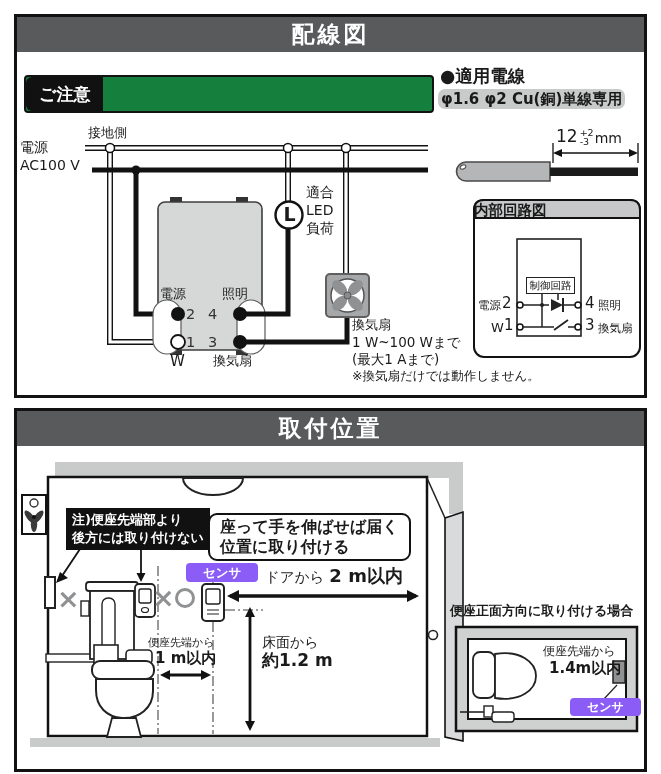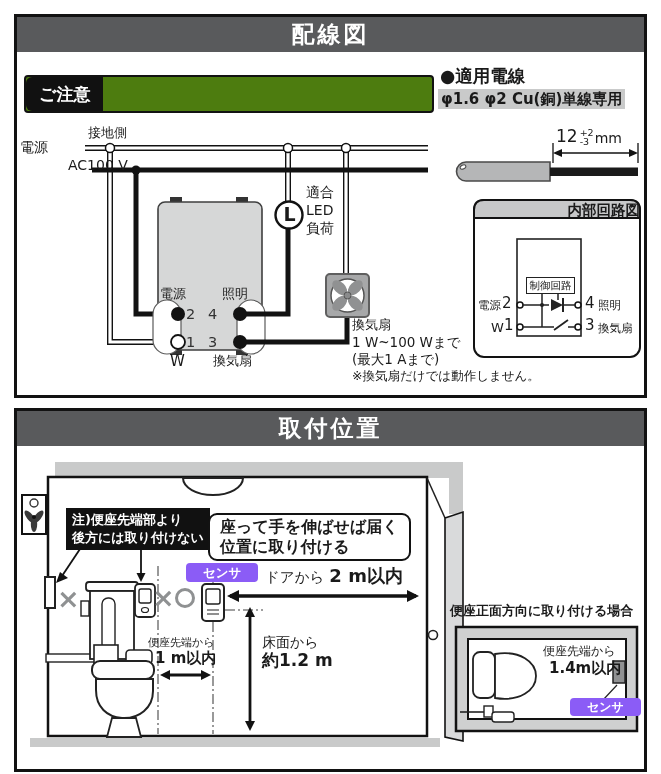--- a/index.html
+++ b/index.html
@@ -7,38 +7,38 @@
          font-family:"DejaVu Sans","Liberation Sans",sans-serif;color:#1a1a1a;}
   .sec{position:absolute;left:14px;width:633px;border:3px solid #121212;box-sizing:border-box;background:transparent;}
   .bar{position:absolute;left:17px;width:627px;height:35px;background:#595a5c;color:#fff;
        display:flex;align-items:center;justify-content:center;font-size:23px;font-weight:bold;letter-spacing:3px;}
   .t{position:absolute;white-space:nowrap;line-height:1.15;color:#1a1a1a;}
   .b{font-weight:bold;}
   svg{position:absolute;left:0;top:0;}
   .pill{position:absolute;background:#8b5cf6;color:#fff;border-radius:4px;font-weight:bold;
         font-size:12.5px;padding:2px 17px;line-height:1.2;white-space:nowrap;}
   #caution{position:absolute;left:24px;top:75px;width:410px;height:38px;border:2.5px solid #121212;
-           border-radius:4px;display:flex;align-items:stretch;overflow:hidden;box-sizing:border-box;background:#4d7c0f;}
+           border-radius:4px;display:flex;align-items:stretch;overflow:hidden;box-sizing:border-box;background:#15803d;}
   #caution .lab{background:#111;color:#fff;font-size:17px;font-weight:bold;display:flex;align-items:center;
                 padding:0 13px;border-radius:6px 0 0 6px;}
   #caution .txt{display:flex;align-items:center;font-size:14.5px;font-weight:bold;padding-left:10px;}
-  #wirespec{background:#c9caca;padding:1px 3px;}
+  #wirespec{background:#c9caca;padding:1px 3px;border-radius:7px;}
   #notebox{position:absolute;left:66px;top:508px;background:#111;color:#fff;padding:3px 6px;
            font-size:13px;font-weight:bold;line-height:18px;white-space:nowrap;}
   #reachbox{position:absolute;left:208px;top:513px;border:2.5px solid #121212;border-radius:9px;background:#fff;
             padding:2px 10px;font-size:16px;font-weight:bold;line-height:20px;white-space:nowrap;}
   #dims{position:absolute;left:556px;top:127px;display:flex;align-items:center;}
   #dims .n{font-size:17px;line-height:1;}
   #dims .tol{display:flex;flex-direction:column;font-size:9.5px;line-height:9px;margin:0 1px 0 2px;}
   #dims .u{font-size:14px;margin-top:3px;}
   #doortxt{position:absolute;left:237px;top:564px;display:flex;align-items:baseline;margin-left:28px;}
   #okmark{position:absolute;left:175px;top:588px;width:14px;height:14px;border:3px solid #8f9192;border-radius:50%;}
   #iccontrol{position:absolute;left:526px;top:277px;width:49px;height:17px;border:1.3px solid #222;background:#fff;
              display:flex;align-items:center;justify-content:center;font-size:10.5px;box-sizing:border-box;}
-  .ictitle{position:absolute;left:474px;top:201px;width:166px;text-align:right;font-size:14.5px;font-weight:bold;}
+  .ictitle{position:absolute;left:474px;top:201px;width:166px;text-align:left;font-size:14.5px;font-weight:bold;}
   .xmark{position:absolute;font-size:27px;font-weight:bold;color:#8f9192;line-height:1;}
 </style>
 </head>
 <body>
 
 <div id="stage">
 
   <div class="sec" style="top:14px;height:384px;"></div>
   <div class="sec" style="top:408px;height:364px;"></div>
 
@@ -228,21 +228,21 @@
     <span class="n">12</span>
     <span class="tol">
       <span>+2</span>
       <span>-3</span>
     </span>
     <span class="u">mm</span>
   </div>
 
   <div class="t" style="left:88px;top:126px;font-size:13px;">接地側</div>
   <div class="t" style="left:20px;top:139px;font-size:14px;">電源</div>
-  <div class="t" style="left:20px;top:157px;font-size:14px;margin-left:48px;">AC100 V</div>
+  <div class="t" style="left:20px;top:157px;font-size:14px;">AC100 V</div>
 
   <div class="t b" style="left:281px;top:204px;width:17px;text-align:center;font-size:19px;">L</div>
   <div class="t" style="left:306px;top:184px;font-size:14px;">適合</div>
   <div class="t" style="left:306px;top:202px;font-size:14px;">LED</div>
   <div class="t" style="left:306px;top:220px;font-size:14px;">負荷</div>
 
   <div class="t" style="left:160px;top:287px;font-size:13px;">電源</div>
   <div class="t" style="left:222px;top:287px;font-size:13px;">照明</div>
   <div class="t" style="left:186px;top:306px;font-size:14.5px;color:#333;">2</div>
   <div class="t" style="left:208px;top:306px;font-size:14.5px;color:#333;">4</div>

